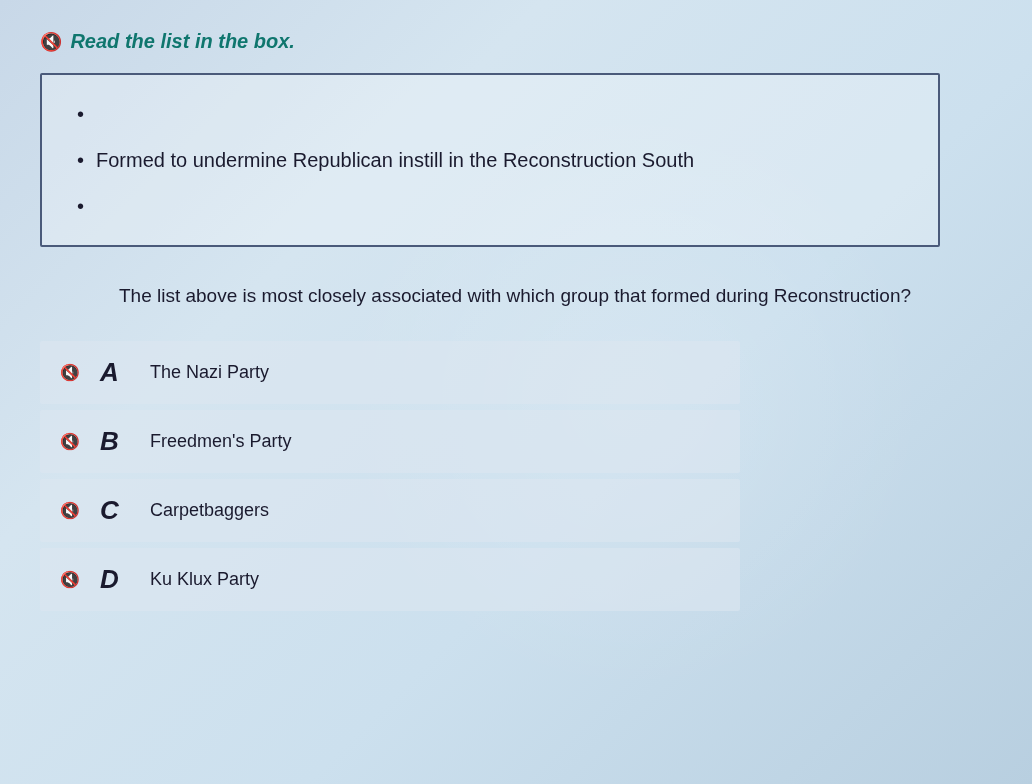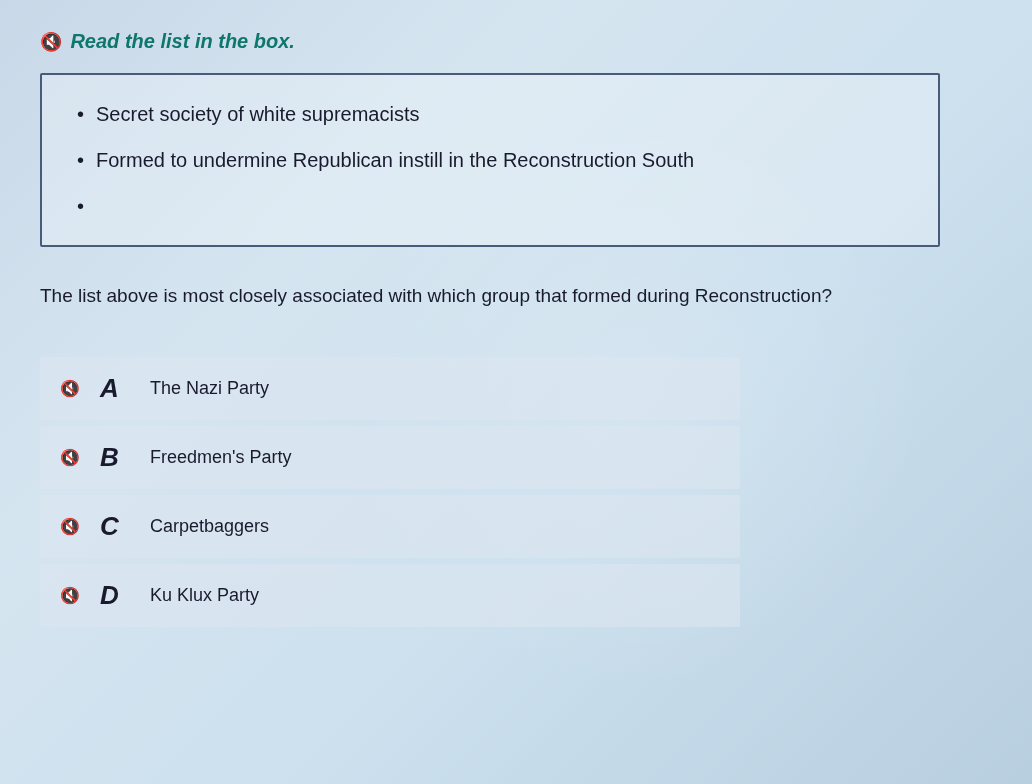--- a/index.html
+++ b/index.html
@@ -81,23 +81,24 @@
 
     .bullet-dot {
       font-size: 20px;
       line-height: 1.4;
       flex-shrink: 0;
     }
 
     .question-text {
       font-size: 19px;
       color: #1a1a2e;
-      margin-bottom: 46px;
+      margin-bottom: 30px;
       max-width: 950px;
       line-height: 1.5;
+      text-align: center;
     }
 
     .answer-options {
       display: flex;
       flex-direction: column;
       gap: 0;
       max-width: 700px;
     }
 
     .answer-option {
@@ -139,21 +140,20 @@
 <div class="page-container">
 
   <div class="read-instruction">
     <span class="speaker-icon">🔇</span>
     <span class="instruction-text">Read the list in the box.</span>
   </div>
 
   <div class="info-box">
     <div class="bullet-item">
       <span class="bullet-dot">•</span>
-      <span>Secret society of white supremacists</span>
     </div>
     <div class="bullet-item">
       <span class="bullet-dot">•</span>
       <span>Formed to undermine Republican instill in the Reconstruction South</span>
     </div>
     <div class="bullet-item">
       <span class="bullet-dot">•</span>
     </div>
   </div>
 

